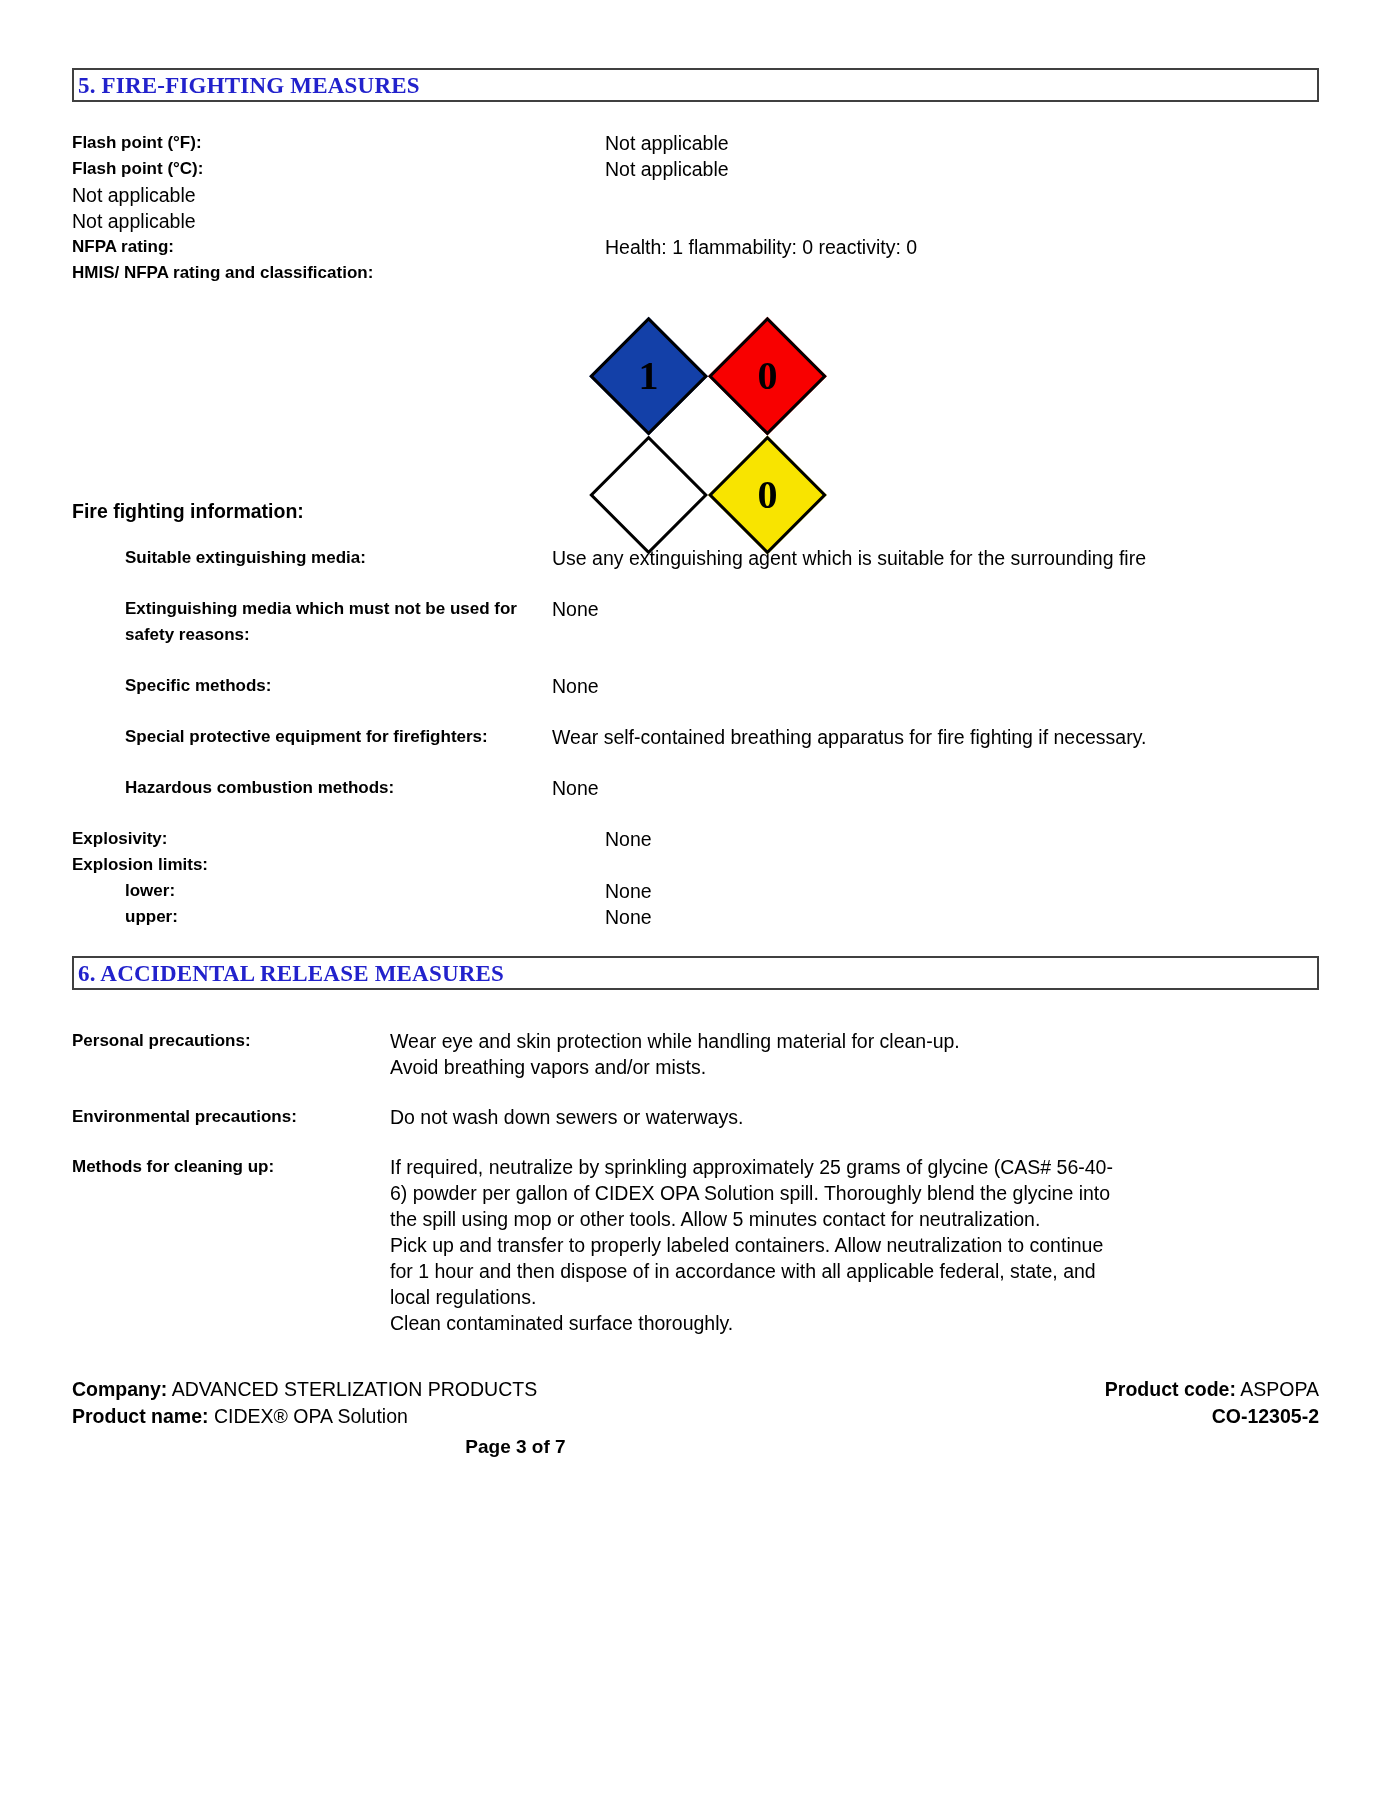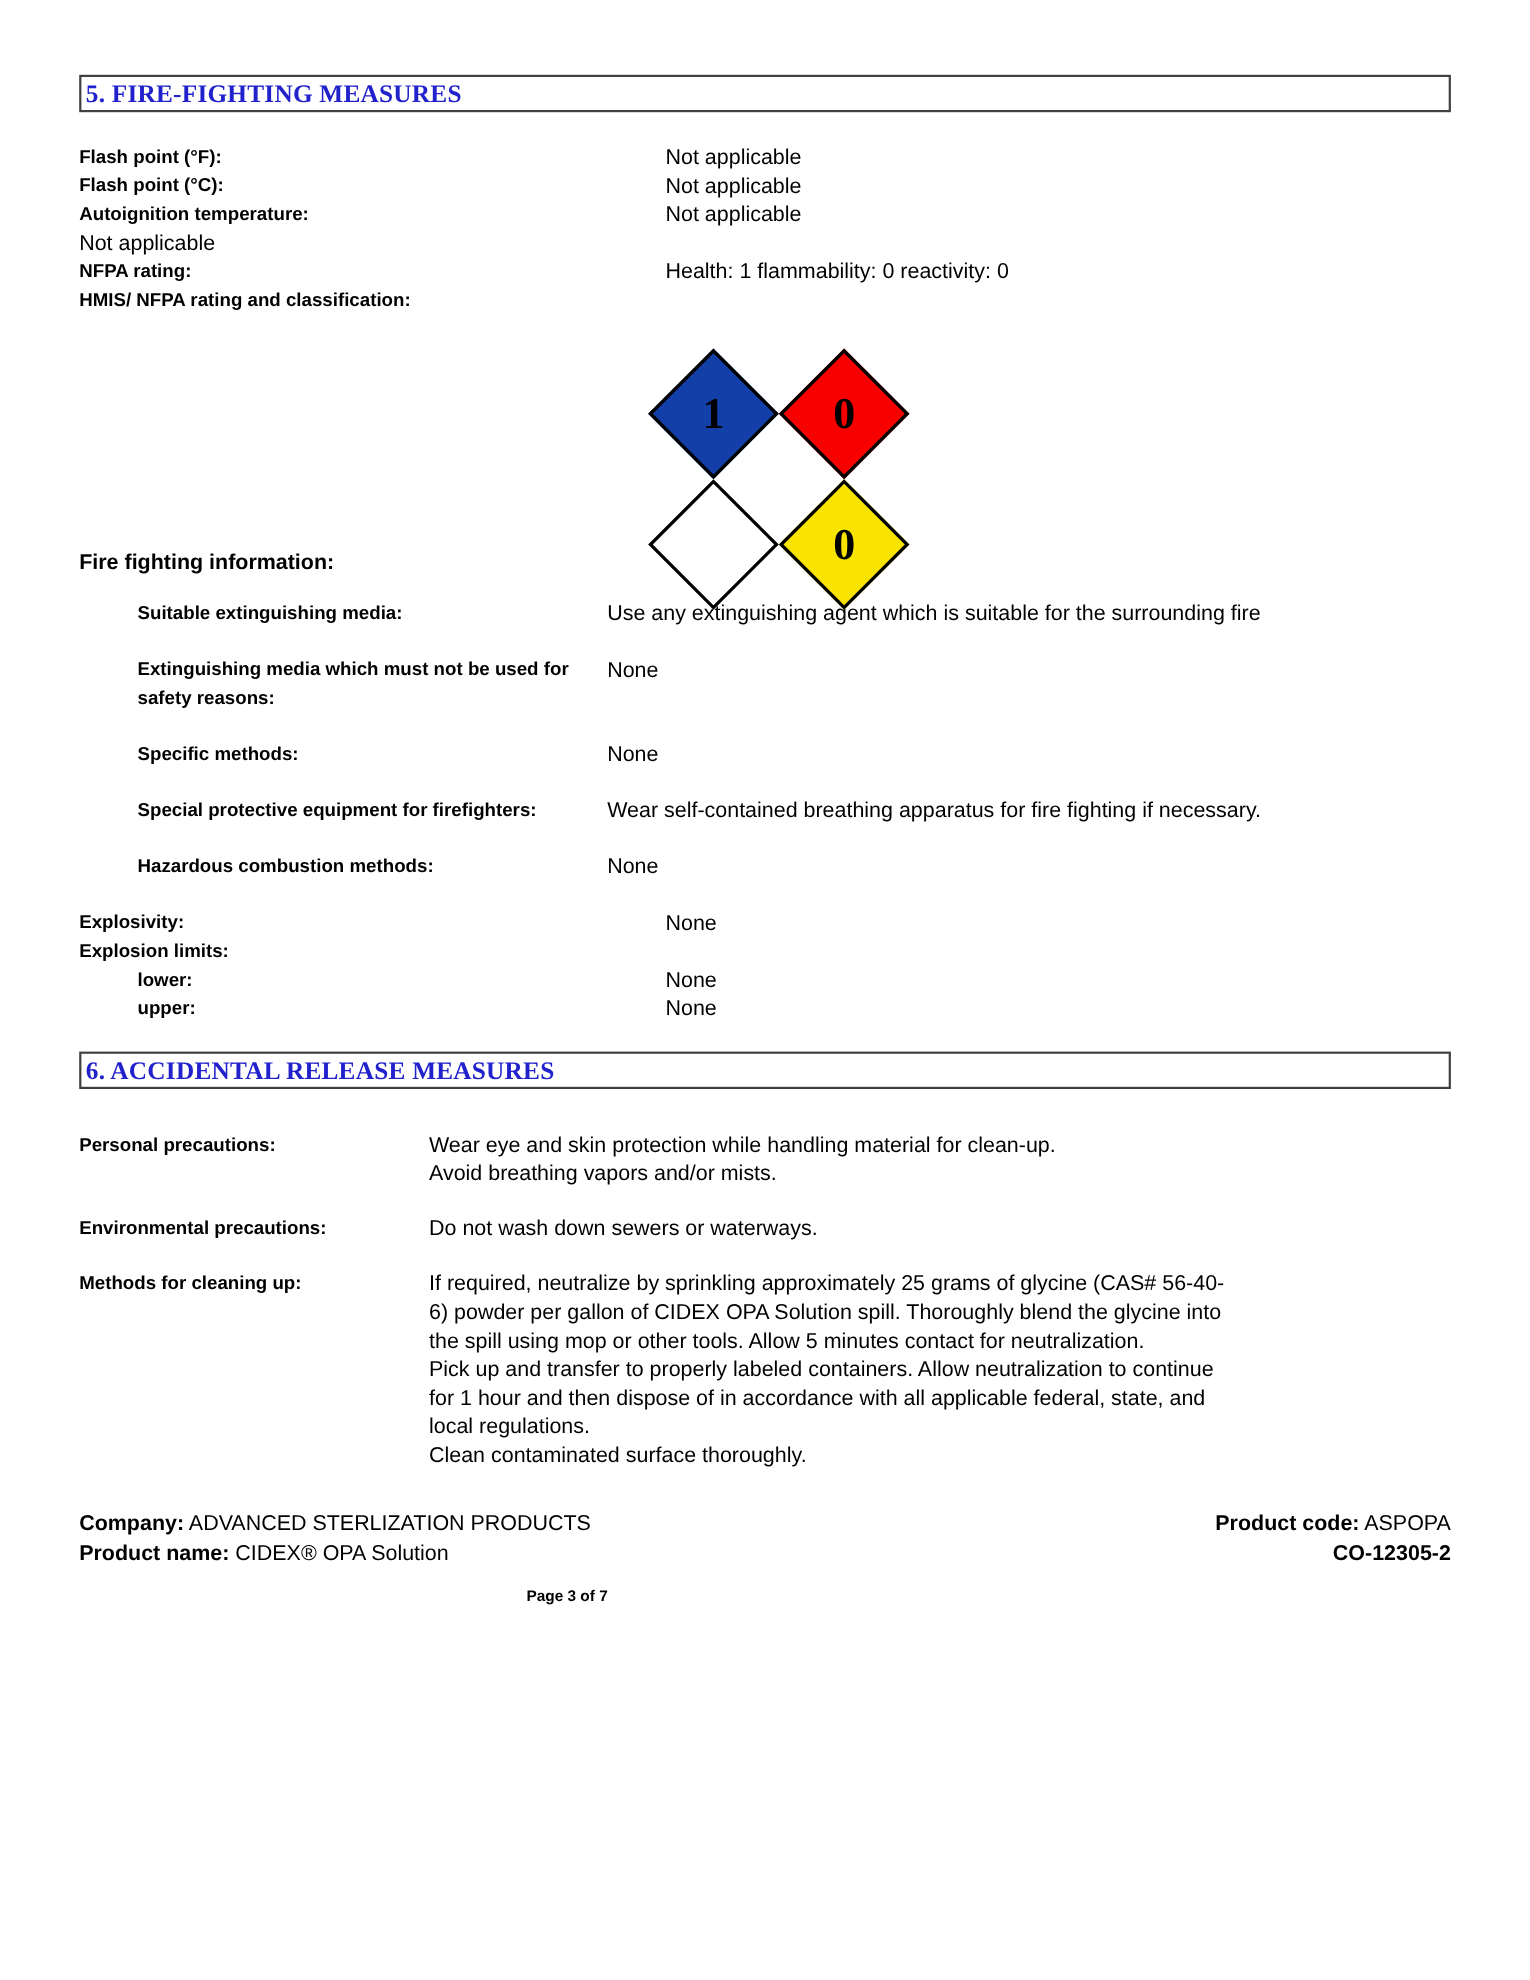--- a/index.html
+++ b/index.html
@@ -153,43 +153,42 @@
   .footer-row {
     display: flex;
     justify-content: space-between;
     font-size: 19.5px;
     line-height: 27px;
   }
   .footer b { font-weight: bold; }
   .page-num {
     text-align: center;
     font-weight: bold;
-    font-size: 14px;
-    margin-top: 16px;
+    font-size: 19px;
+    margin-top: 6px;
     padding-right: 360px;
   }
 </style>
 </head>
 <body>
 
 <div class="page">
 
   <div class="section-bar">5. FIRE-FIGHTING MEASURES</div>
 
   <div class="props">
     <div class="row">
       <div class="lbl">Flash point (°F):</div>
       <div class="val">Not applicable</div>
     </div>
     <div class="row">
       <div class="lbl">Flash point (°C):</div>
       <div class="val">Not applicable</div>
     </div>
     <div class="row">
-      <div class="lbl">Autoignition temperature:</div>
       <div class="val">Not applicable</div>
     </div>
     <div class="row">
       <div class="val">Not applicable</div>
     </div>
     <div class="row">
       <div class="lbl">NFPA rating:</div>
       <div class="val">Health: 1 flammability: 0 reactivity: 0</div>
     </div>
     <div class="row">

